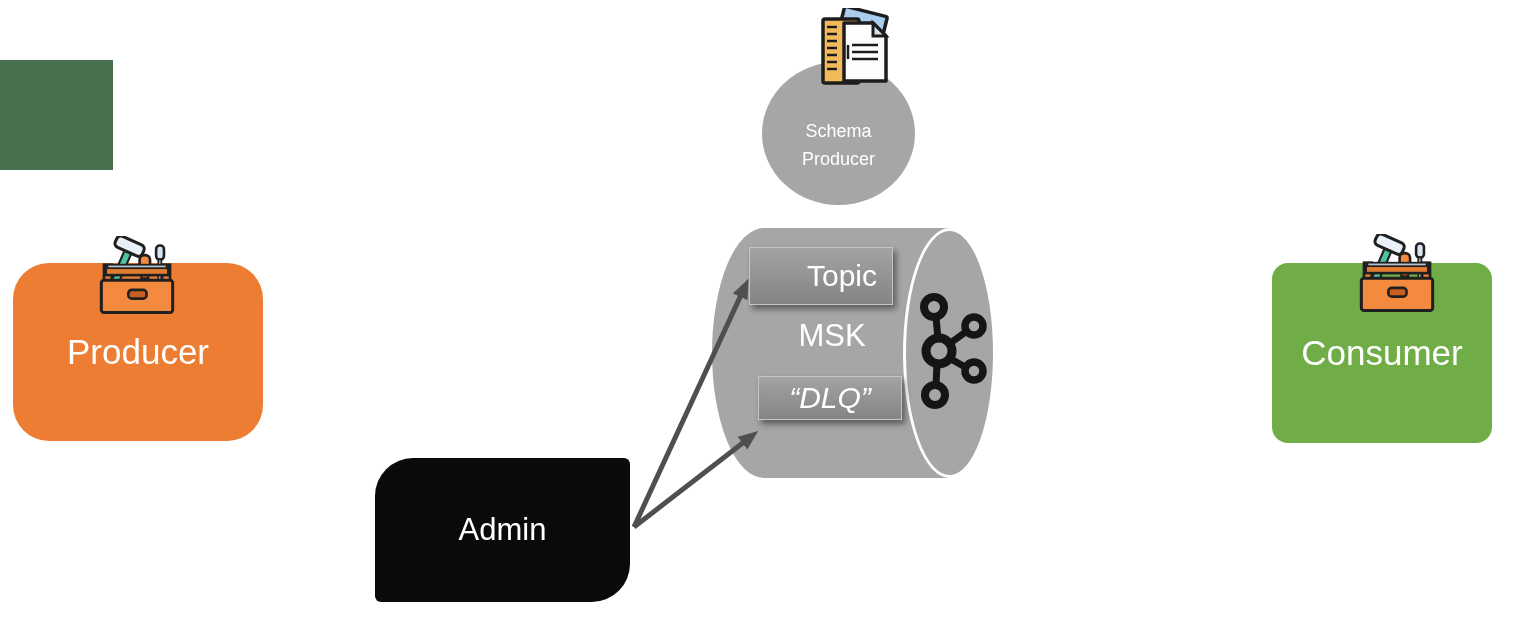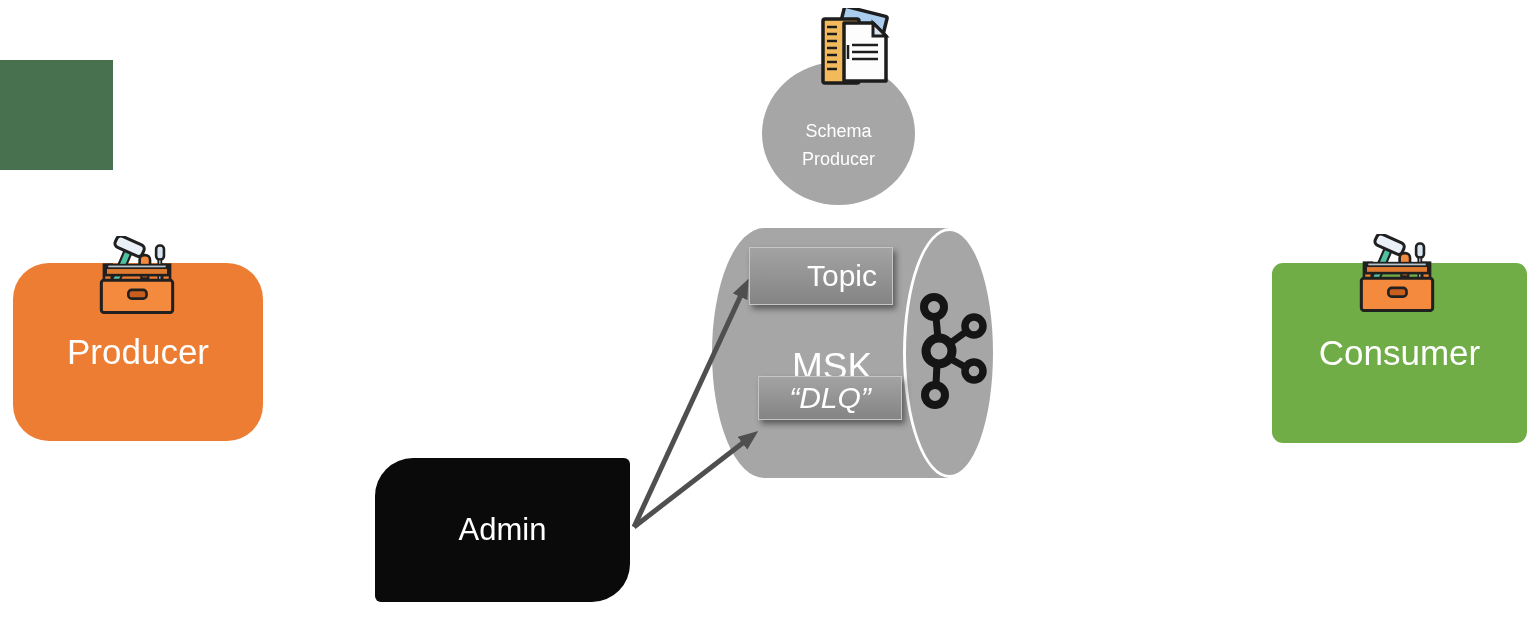--- a/index.html
+++ b/index.html
@@ -16,21 +16,21 @@
   }
   *{margin:0;padding:0;box-sizing:border-box;}
   body{background:#fff;font-family:"Liberation Sans",sans-serif;}
   .canvas{position:relative;width:1536px;height:618px;background:#fff;overflow:hidden;}
 
   .green-rect{position:absolute;left:0;top:60px;width:113px;height:110px;background:var(--green-rect);}
 
   .node-box{position:absolute;display:flex;align-items:center;justify-content:center;
     color:var(--text-white);font-size:35px;}
   .producer-box{left:13px;top:263px;width:250px;height:178px;border-radius:36px;background:var(--producer);}
-  .consumer-box{left:1272px;top:263px;width:255px;height:180px;border-radius:11px;background:var(--consumer);}
+  .consumer-box{left:1272px;top:263px;width:220px;height:180px;border-radius:16px;background:var(--consumer);}
   .admin-box{left:375px;top:458px;width:255px;height:144px;background:var(--admin);
     border-radius:38px 6px 38px 6px;font-size:31px;}
 
   .icon-abs{position:absolute;}
 
   .schema-circle{position:absolute;left:762px;top:62px;width:153px;height:143px;border-radius:50%;
     background:var(--gray);display:flex;flex-direction:column;align-items:center;justify-content:flex-end;
     padding-bottom:32px;color:var(--text-white);font-size:18px;line-height:28px;text-align:center;}
 
   .cyl-body{position:absolute;left:712px;top:228px;width:238px;height:250px;background:var(--gray);
@@ -39,22 +39,22 @@
     border-radius:50%;border:3px solid #fff;}
 
   .inner-box{position:absolute;display:flex;align-items:center;justify-content:center;
     color:var(--text-white);font-size:30px;
     background:linear-gradient(180deg,var(--box-top),var(--box-bottom));
     border:1px solid var(--box-border);
     box-shadow:3px 4px 6px rgba(0,0,0,0.45);}
   .topic-box{left:749px;top:247px;width:144px;height:58px;padding-left:42px;}
   .dlq-box{left:758px;top:376px;width:144px;height:44px;font-style:italic;}
 
-  .msk-label{position:absolute;left:762px;top:346px;width:140px;text-align:center;
-    color:var(--text-white);font-size:37px;}
+  .msk-label{position:absolute;left:762px;top:318px;width:140px;text-align:center;
+    color:var(--text-white);font-size:31px;}
 
   .arrows-overlay{position:absolute;left:0;top:0;width:1536px;height:618px;pointer-events:none;}
   .arrow-line{stroke:var(--arrow);stroke-width:5;fill:none;}
   .arrowhead{fill:var(--arrow);}
 </style>
 </head>
 <body>
 
 <div class="canvas">
 

